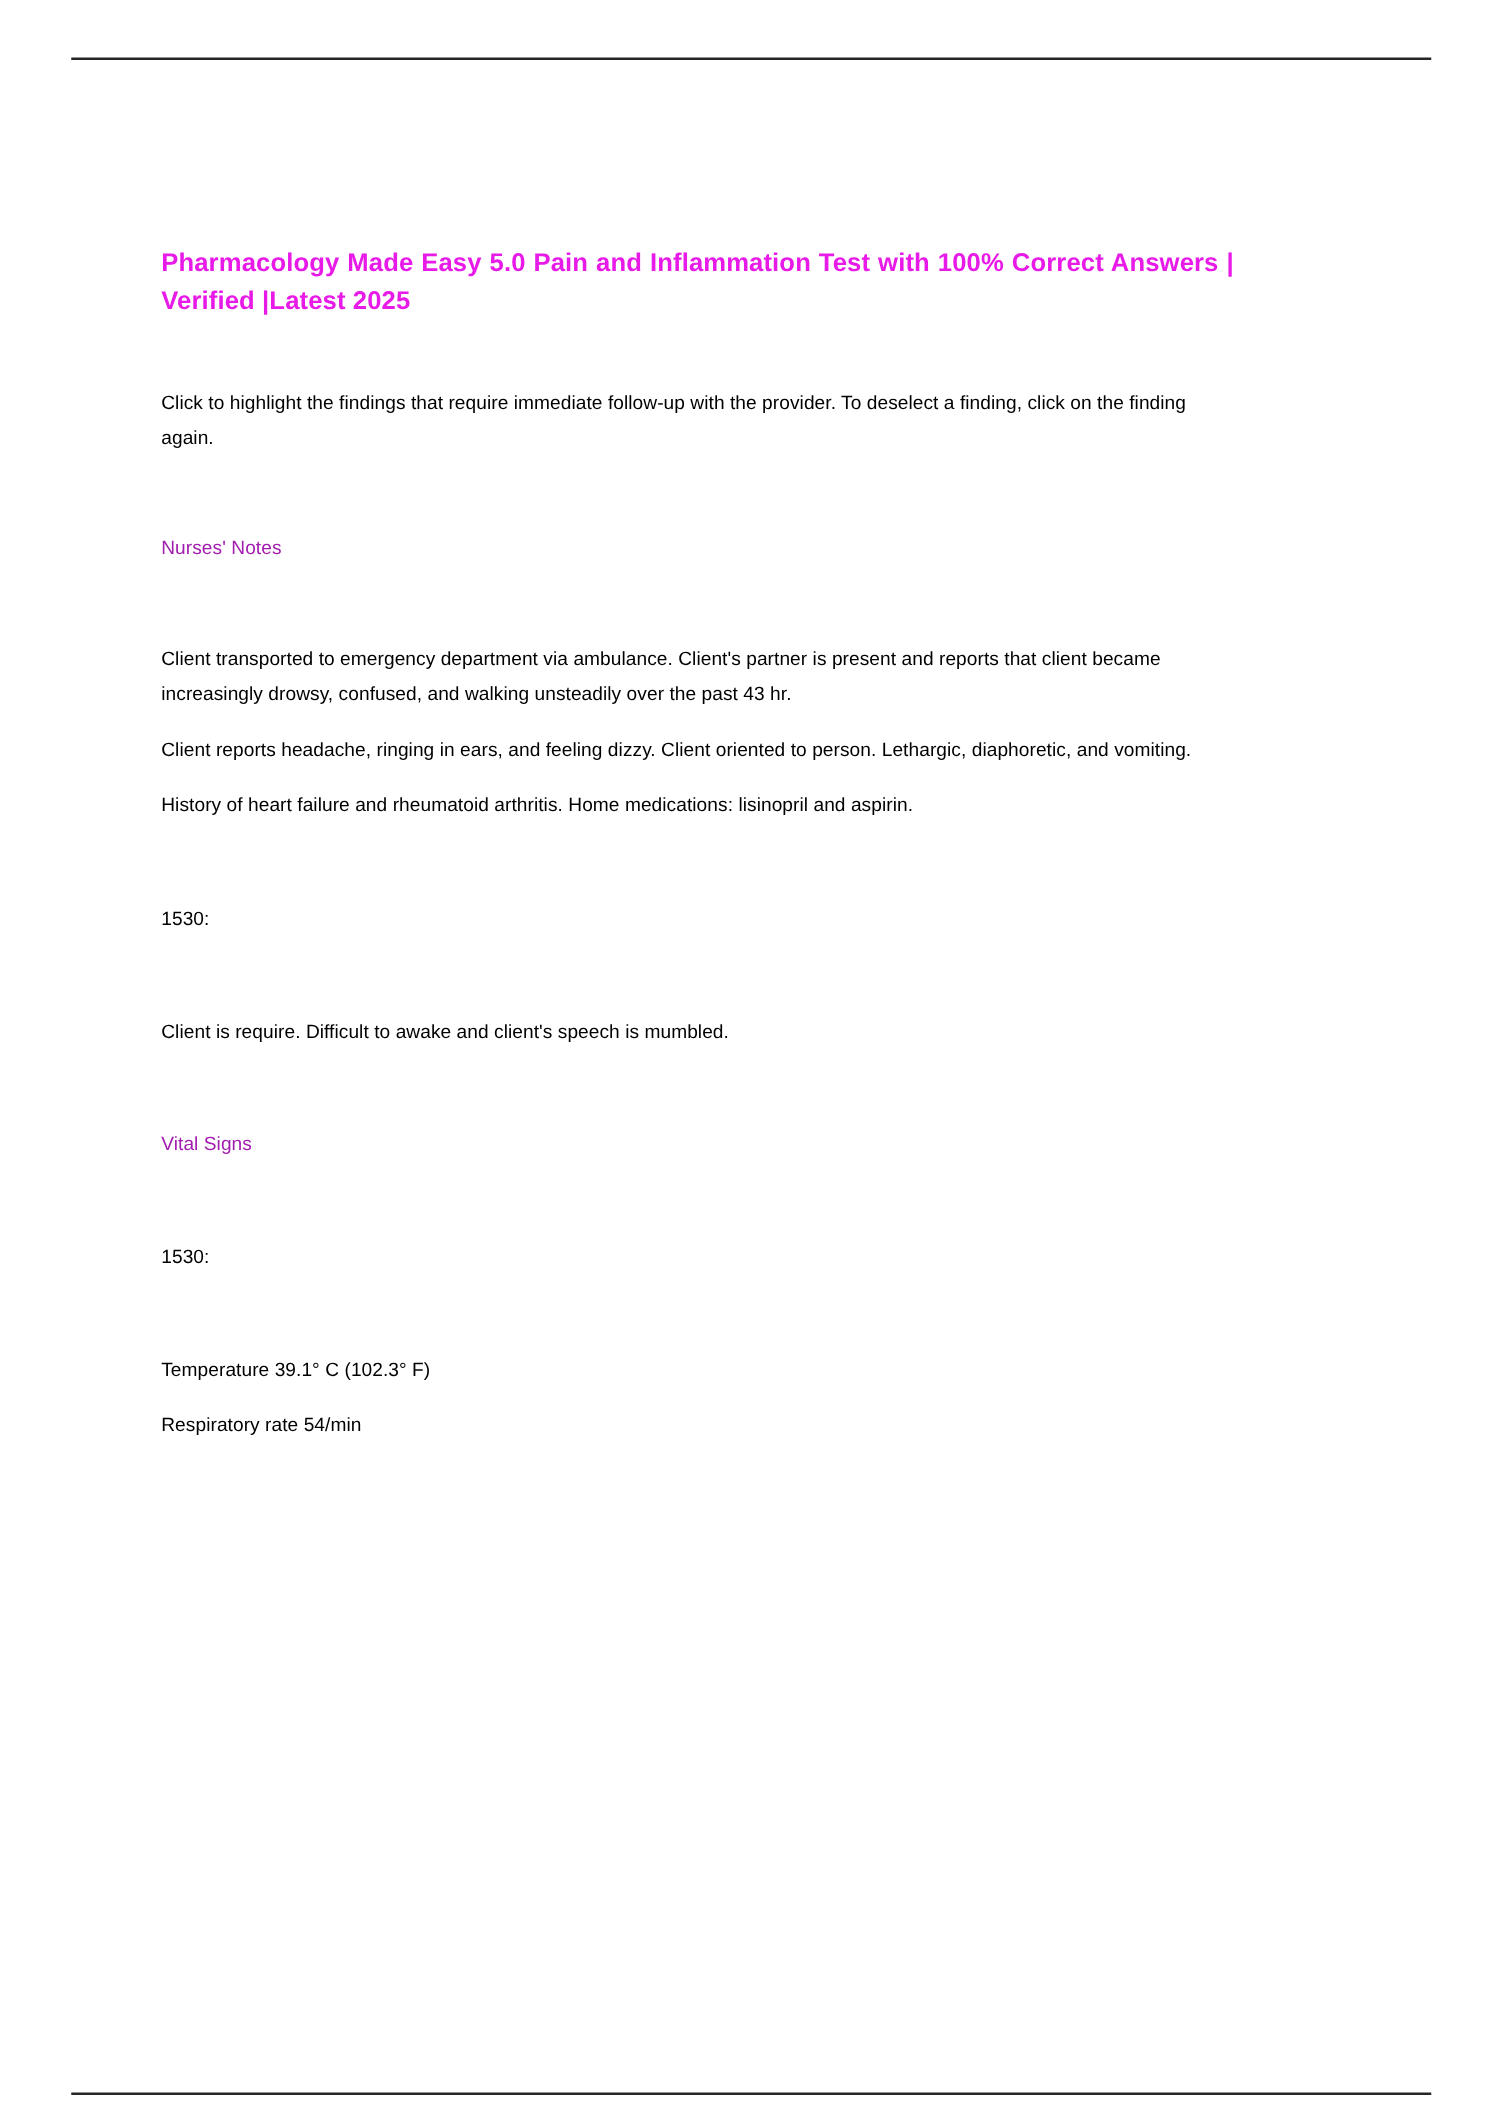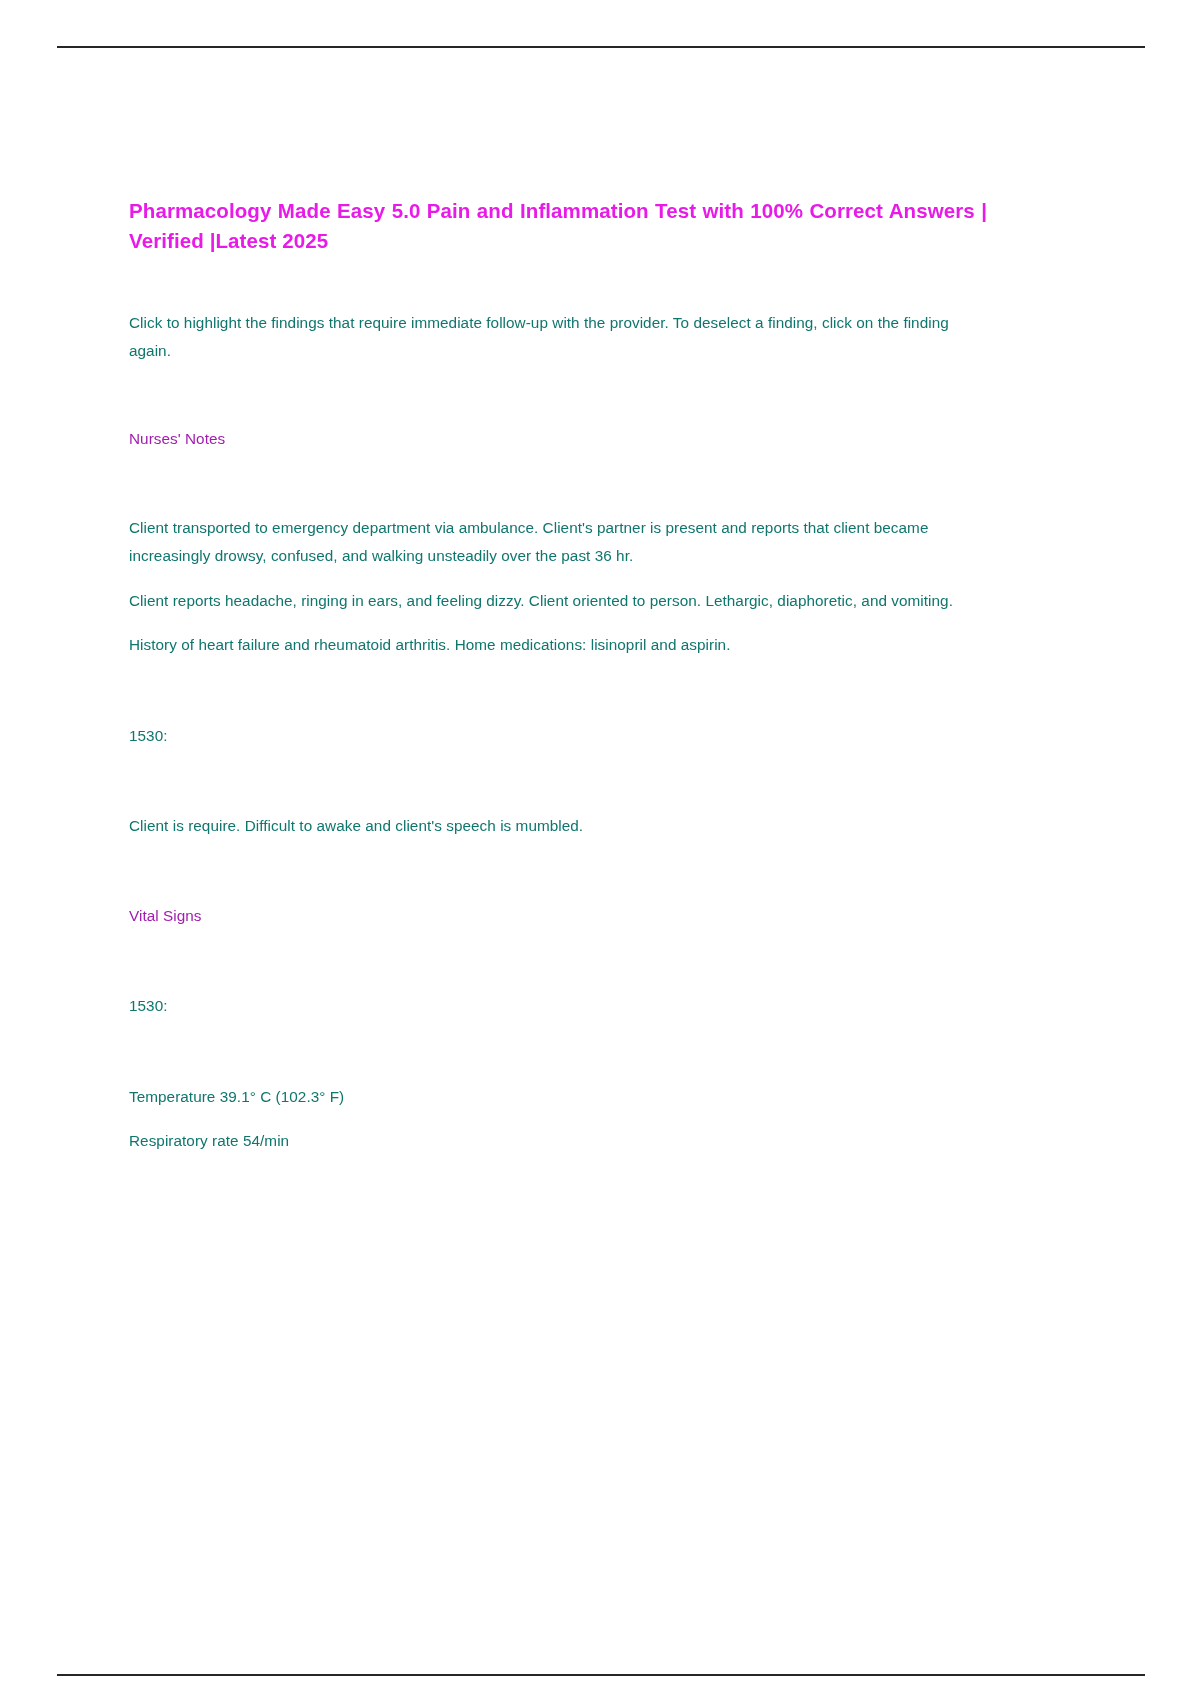--- a/index.html
+++ b/index.html
@@ -49,21 +49,21 @@
     line-height: 1.48;
     letter-spacing: 0.1px;
     text-align: justify;
     margin: 0;
     padding-top: 196px;
   }
 
   .para {
     font-size: 15.3px;
     line-height: 1.85;
-    color: #0f766e;
+    color: #000000;
     margin: 0;
     letter-spacing: 0.05px;
   }
 
   .block-intro { padding-top: 52px; }
 
   .section-head {
     font-size: 15.3px;
     line-height: 1.85;
     color: #a21caf;
@@ -93,21 +93,21 @@
 
   <div class="content">
 
     <h1 class="doc-title" style="color: rgb(232, 26, 232);">Pharmacology Made Easy 5.0 Pain and Inflammation Test with 100% Correct Answers | Verified |Latest 2025</h1>
 
     <p class="para block-intro">Click to highlight the findings that require immediate follow-up with the provider. To deselect a finding, click on the finding again.</p>
 
     <p class="section-head sp-nurses-notes">Nurses' Notes</p>
 
 
-    <p class="para sp-note-1">Client transported to emergency department via ambulance. Client's partner is present and reports that client became increasingly drowsy, confused, and walking unsteadily over the past 36 hr.</p>
+    <p class="para sp-note-1">Client transported to emergency department via ambulance. Client's partner is present and reports that client became increasingly drowsy, confused, and walking unsteadily over the past 43 hr.</p>
 
     <p class="para sp-note-3">Client reports headache, ringing in ears, and feeling dizzy. Client oriented to person. Lethargic, diaphoretic, and vomiting.</p>
 
     <p class="para sp-note-2">History of heart failure and rheumatoid arthritis. Home medications: lisinopril and aspirin.</p>
 
     <p class="para sp-time-1530">1530:</p>
 
     <p class="para sp-note-4">Client is require. Difficult to awake and client's speech is mumbled.</p>
 
     <p class="section-head sp-vital-head">Vital Signs</p>

